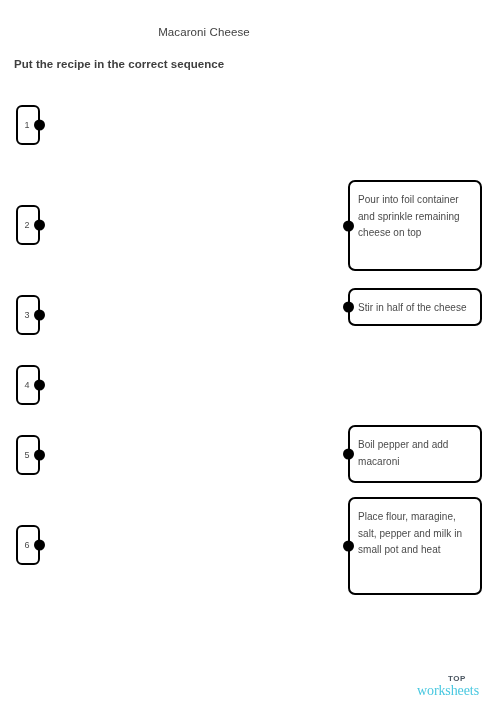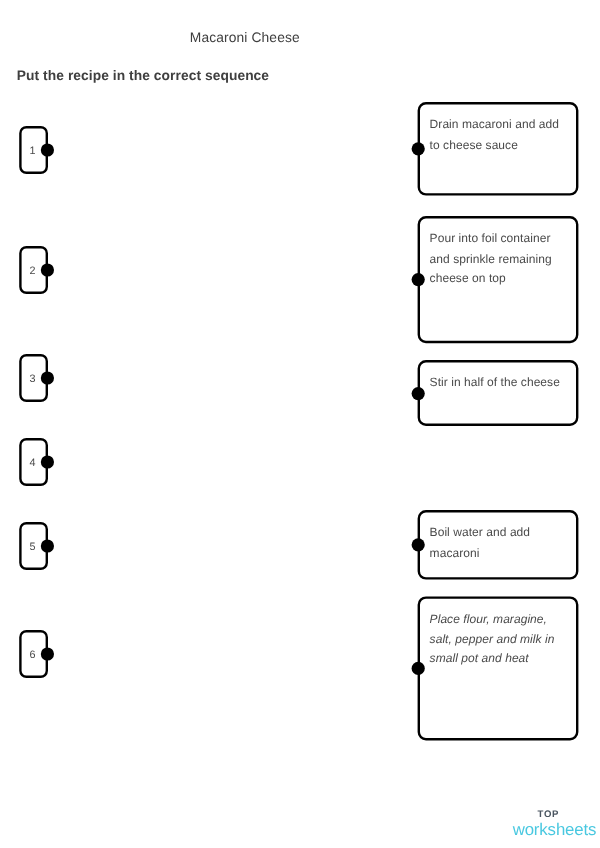--- a/index.html
+++ b/index.html
@@ -145,21 +145,22 @@
     color: #4a5560;
     line-height: 9px;
     text-align: center;
   }
   .logo-worksheets {
     display: block;
     font-size: 14px;
     color: #49c8e0;
     line-height: 16px;
     letter-spacing: -0.1px;
-    text-align: right;
+    text-align: left;
+    font-family: Liberation Serif, serif;
   }
 </style>
 </head>
 <body>
 
 <div class="worksheet">
 
   <div class="page-title">Macaroni Cheese</div>
 
   <div class="instruction">Put the recipe in the correct sequence</div>
@@ -185,37 +186,33 @@
         <span class="num-label">5</span>
         <span class="tile-dot"></span>
       </div>
       <div class="num-tile" style="top: 525px;">
         <span class="num-label">6</span>
         <span class="tile-dot"></span>
       </div>
     </div>
 
   <div class="card-col">
-      <div class="answer-card" style="top: 85px; height: 78px;">
-        <div class="card-text">Drain macaroni and add to cheese sauce</div>
-        <span class="card-dot"></span>
-      </div>
-      <div class="answer-card" style="top: 180px; height: 106px;">
+      <div class="answer-card" style="top: 180px; height: 91px;">
         <div class="card-text">Pour into foil container and sprinkle remaining cheese on top</div>
         <span class="card-dot"></span>
       </div>
-      <div class="answer-card" style="top: 288px; height: 55px; margin-top: 12px;">
+      <div class="answer-card" style="top: 288px; height: 38px;">
         <div class="card-text">Stir in half of the cheese</div>
         <span class="card-dot"></span>
       </div>
       <div class="answer-card" style="top: 425px; height: 58px;">
-        <div class="card-text">Boil water and add macaroni</div>
-        <span class="card-dot"></span>
-      </div>
-      <div class="answer-card" style="top: 497px; height: 120px; font-style: italic;">
+        <div class="card-text">Boil pepper and add macaroni</div>
+        <span class="card-dot"></span>
+      </div>
+      <div class="answer-card" style="top: 497px; height: 98px;">
         <div class="card-text">Place flour, maragine, salt, pepper and milk in small pot and heat</div>
         <span class="card-dot"></span>
       </div>
     </div>
 
   <div class="footer-logo">
     <span class="logo-top">TOP</span>
     <span class="logo-worksheets">worksheets</span>
   </div>
 

